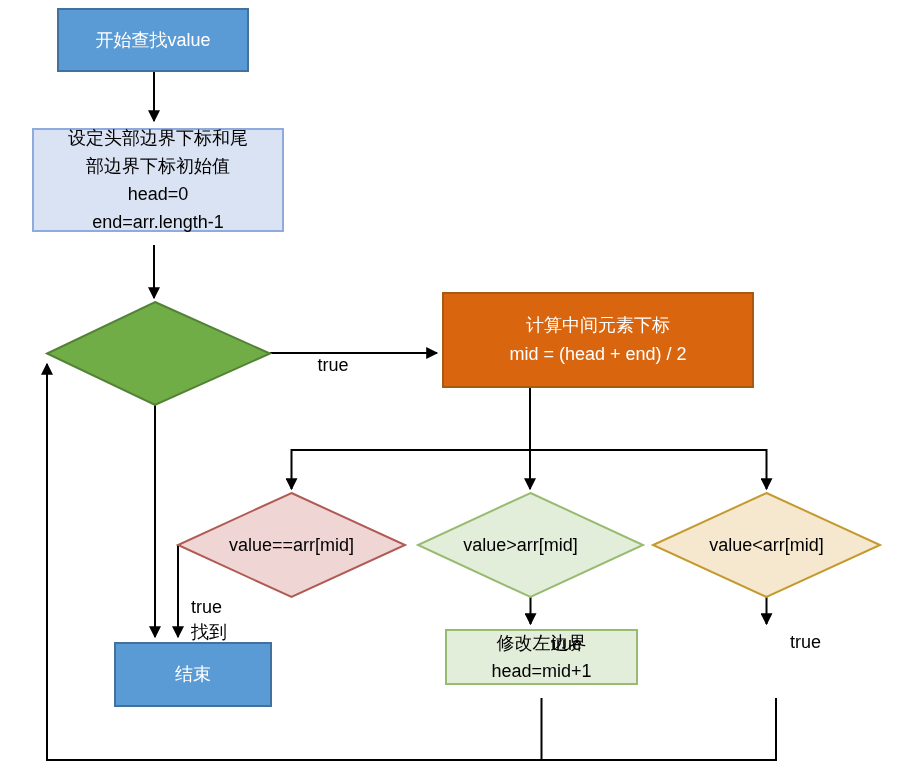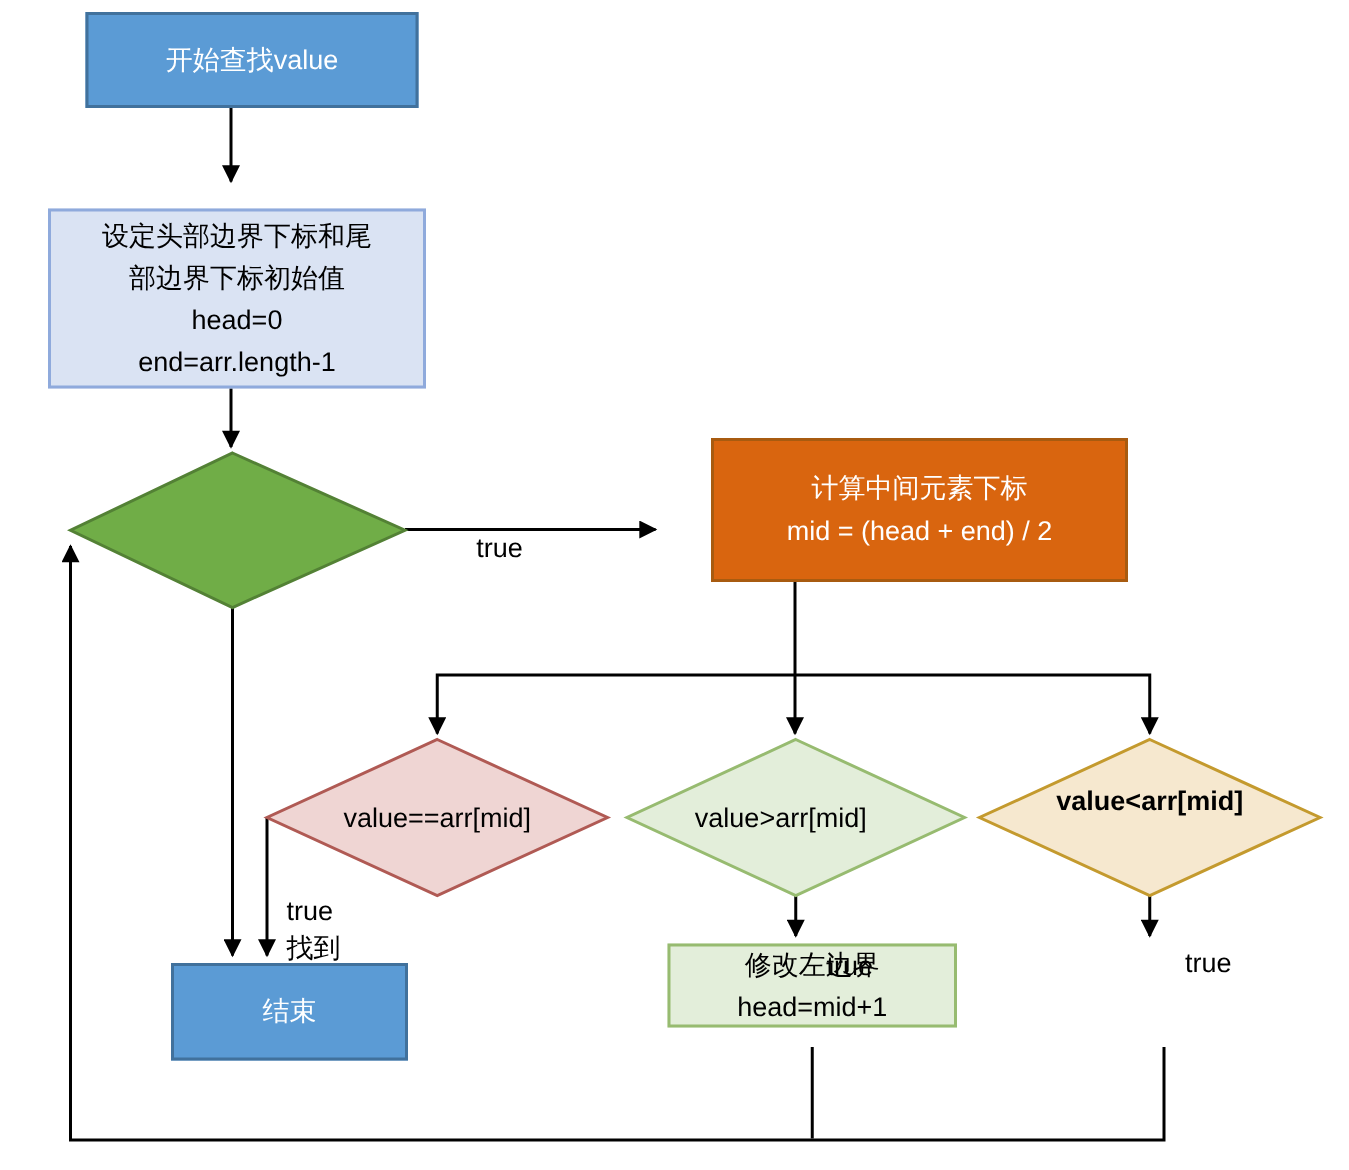--- a/index.html
+++ b/index.html
@@ -24,31 +24,31 @@
   .blue{background:var(--start-end-fill);border-color:var(--start-end-border);color:var(--start-end-text);}
   .lav{background:var(--init-fill);border-color:var(--init-border);color:#000;}
   .orange{background:var(--mid-fill);border-color:var(--mid-border);color:#fff;}
   .lgreen{background:var(--gt-fill);border-color:var(--gt-border);color:#000;}
   .tan{background:var(--lt-fill);border-color:var(--lt-border);color:#000;}
   .dlabel{position:absolute;display:flex;align-items:center;justify-content:center;
     text-align:center;font-size:18px;}
   .elabel{position:absolute;font-size:18px;line-height:25px;white-space:pre-line;color:#000;margin-top:32px;}
 
   
-  .n-start{left:57px;top:8px;width:222px;height:64px;}
-  .n-init{left:32px;top:139px;width:252px;height:120px;line-height:28px;}
-  .n-mid{left:442px;top:292px;width:278px;height:96px;line-height:29px;margin-left:32px;}
+  .n-start{left:57px;top:8px;width:192px;height:64px;}
+  .n-init{left:32px;top:128px;width:252px;height:104px;line-height:28px;}
+  .n-mid{left:442px;top:292px;width:312px;height:96px;line-height:29px;}
   .n-end{left:114px;top:642px;width:158px;height:65px;}
   .n-left{left:445px;top:629px;width:193px;height:56px;line-height:28px;}
   .n-right{left:674px;top:629px;width:204px;height:69px;line-height:28px;}
   
   .l-cond{left:47px;top:302px;width:223px;height:103px;color:#fff;}
   .l-eq{left:178px;top:493px;width:227px;height:104px;}
   .l-gt{left:408px;top:493px;width:225px;height:104px;}
-  .l-lt{left:653px;top:482px;width:227px;height:104px;font-weight:bold;}
+  .l-lt{left:653px;top:493px;width:227px;height:104px;}
   
   .e-cond-true{left:303px;top:321px;width:60px;text-align:center;}
   .e-cond-false{left:72px;top:441px;width:86px;text-align:center;}
   .e-eq-true{left:191px;top:563px;width:70px;text-align:left;}
   .e-gt-true{left:551px;top:600px;}
   .e-lt-true{left:790px;top:598px;}
 </style>
 </head>
 <body>
 

